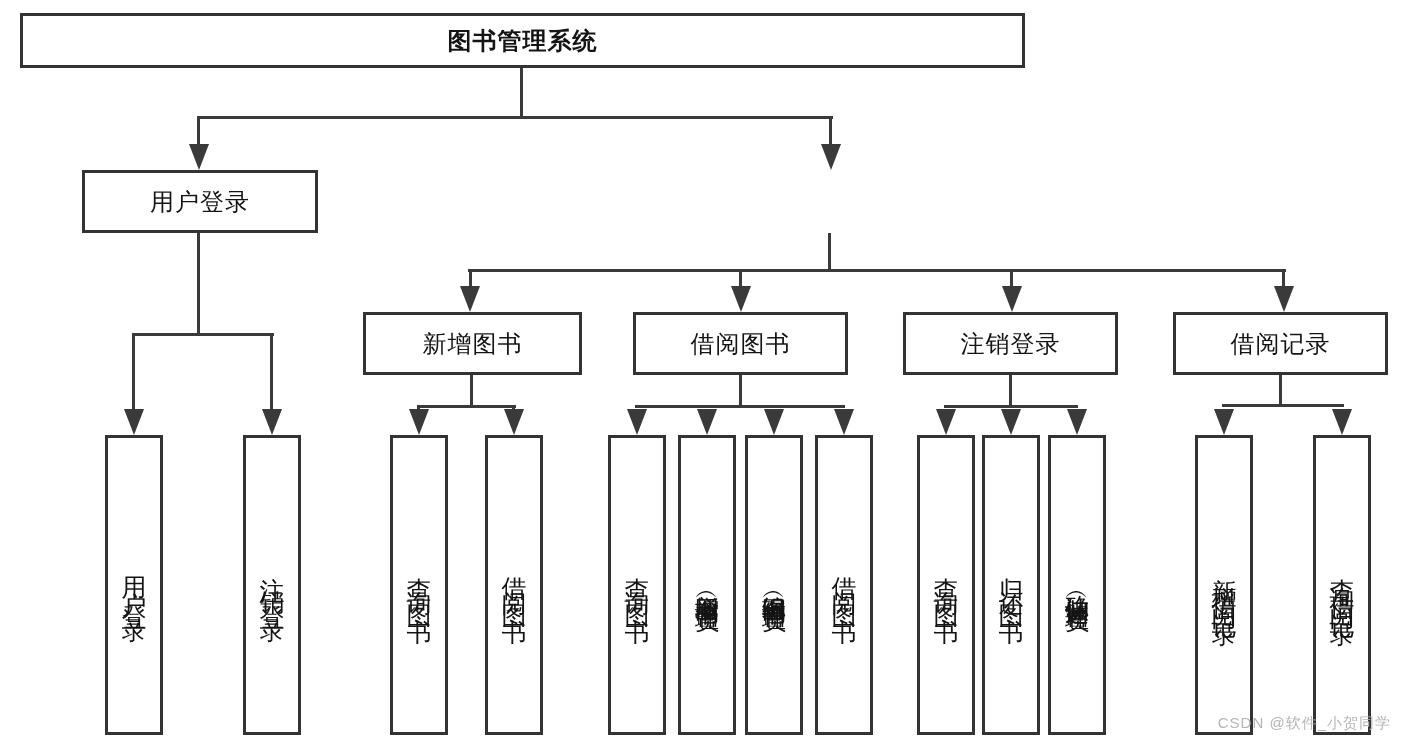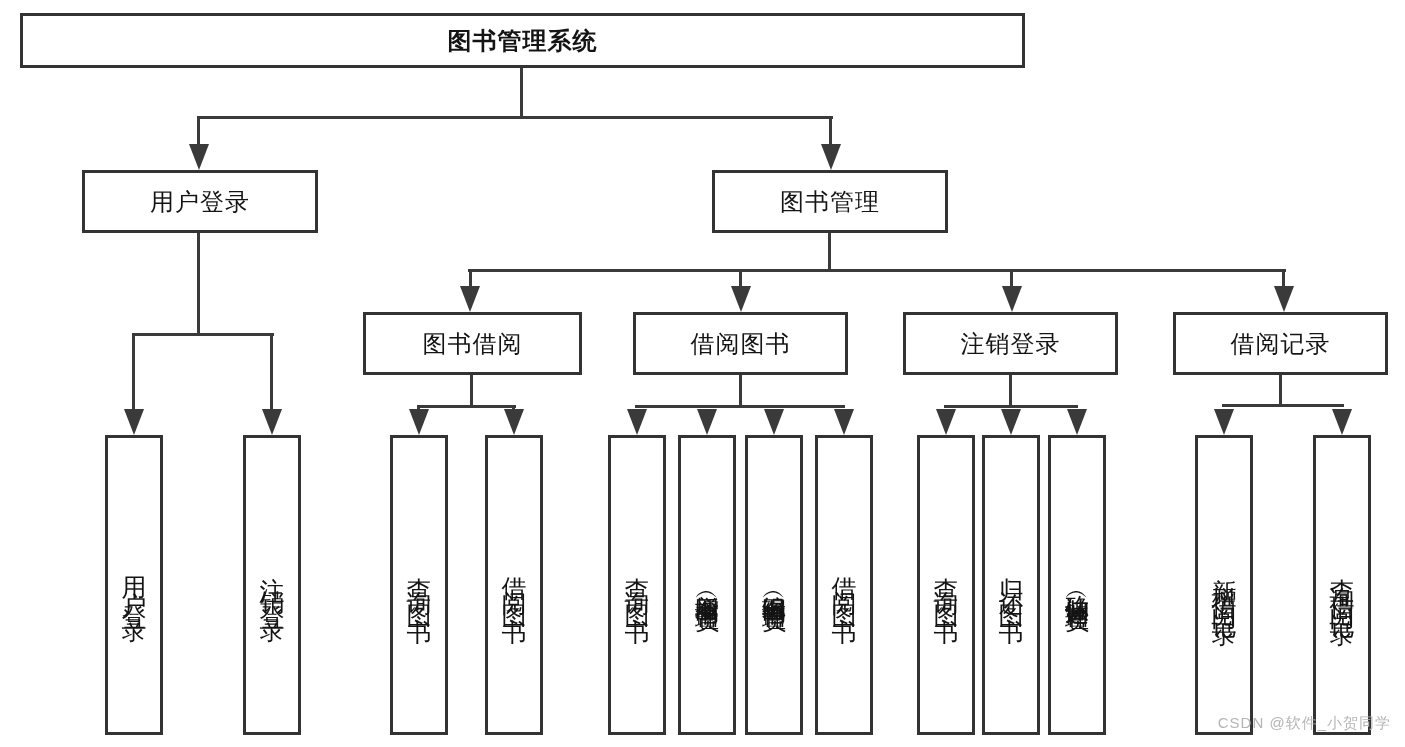--- a/index.html
+++ b/index.html
@@ -41,44 +41,41 @@
   <div class="vline" style="left:520px; top:68px; height:50px;"></div>
   <div class="hline" style="left:198px; top:116px; width:635px;"></div>
   <div class="vline" style="left:197px; top:116px; height:30px;"></div>
   <div class="arr" style="left:189px; top:144px;"></div>
   <div class="vline" style="left:829px; top:116px; height:30px;"></div>
   <div class="arr" style="left:821px; top:144px;"></div>
 
   <div class="node node-h" style="left:82px; top:170px; width:236px; height:63px;">
     <span>用户登录</span>
   </div>
-  <div class="node node-h" style="left:712px; top:170px; width:236px; height:63px;">
-    <span>图书管理</span>
-  </div>
 
   <div class="vline" style="left:197px; top:233px; height:103px;"></div>
   <div class="hline" style="left:132px; top:333px; width:142px;"></div>
   <div class="vline" style="left:132px; top:333px; height:78px;"></div>
   <div class="arr" style="left:124px; top:409px;"></div>
   <div class="vline" style="left:270px; top:333px; height:78px;"></div>
   <div class="arr" style="left:262px; top:409px;"></div>
 
   <div class="vline" style="left:828px; top:233px; height:39px;"></div>
   <div class="hline" style="left:468px; top:269px; width:818px;"></div>
   <div class="vline" style="left:469px; top:269px; height:19px;"></div>
   <div class="arr" style="left:460px; top:286px;"></div>
   <div class="vline" style="left:739px; top:269px; height:19px;"></div>
   <div class="arr" style="left:731px; top:286px;"></div>
   <div class="vline" style="left:1010px; top:269px; height:19px;"></div>
   <div class="arr" style="left:1002px; top:286px;"></div>
   <div class="vline" style="left:1282px; top:269px; height:19px;"></div>
   <div class="arr" style="left:1274px; top:286px;"></div>
 
   <div class="node node-h" style="left:363px; top:312px; width:219px; height:63px;">
-    <span>图书借阅</span>
+    <span>新增图书</span>
   </div>
   <div class="node node-h" style="left:633px; top:312px; width:215px; height:63px;">
     <span>借阅图书</span>
   </div>
   <div class="node node-h" style="left:903px; top:312px; width:215px; height:63px;">
     <span>注销登录</span>
   </div>
   <div class="node node-h" style="left:1173px; top:312px; width:215px; height:63px;">
     <span>借阅记录</span>
   </div>

